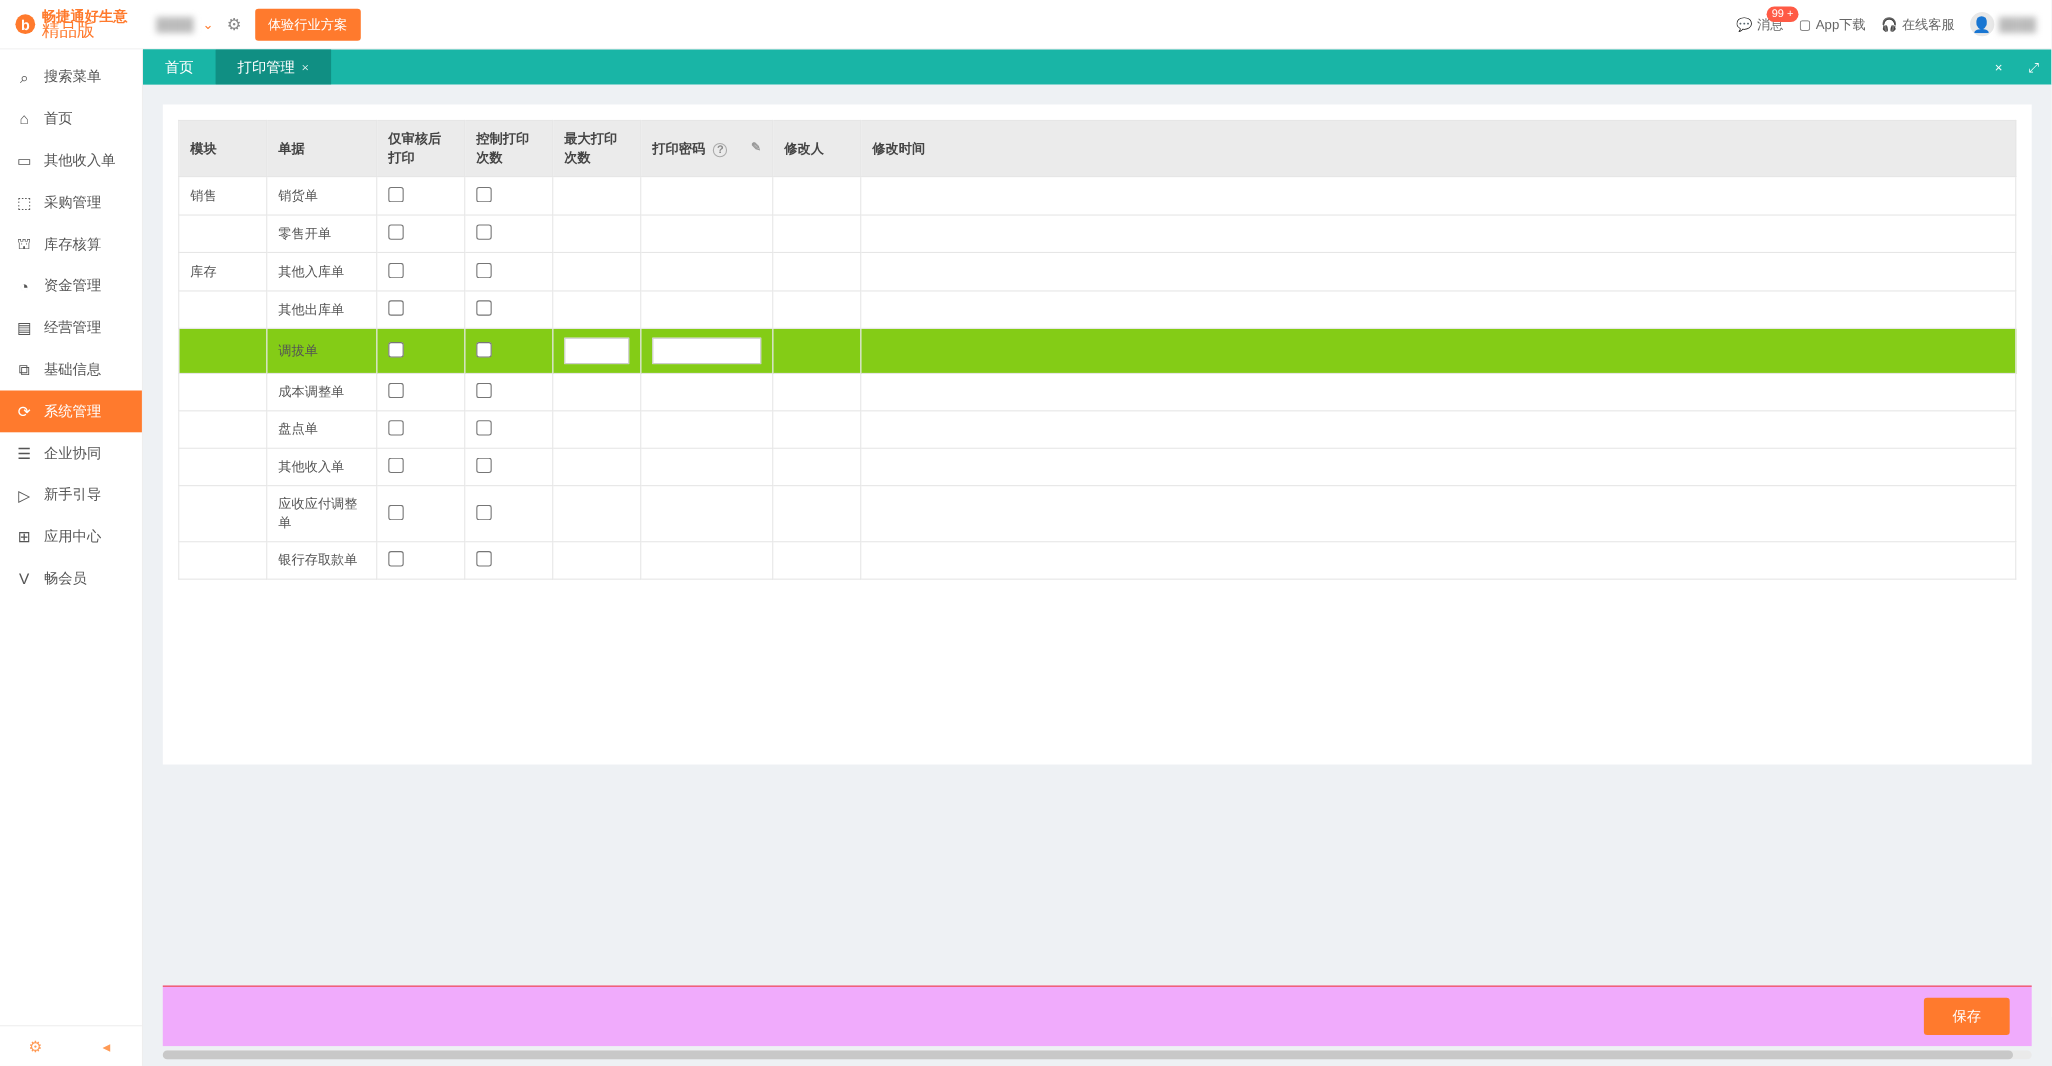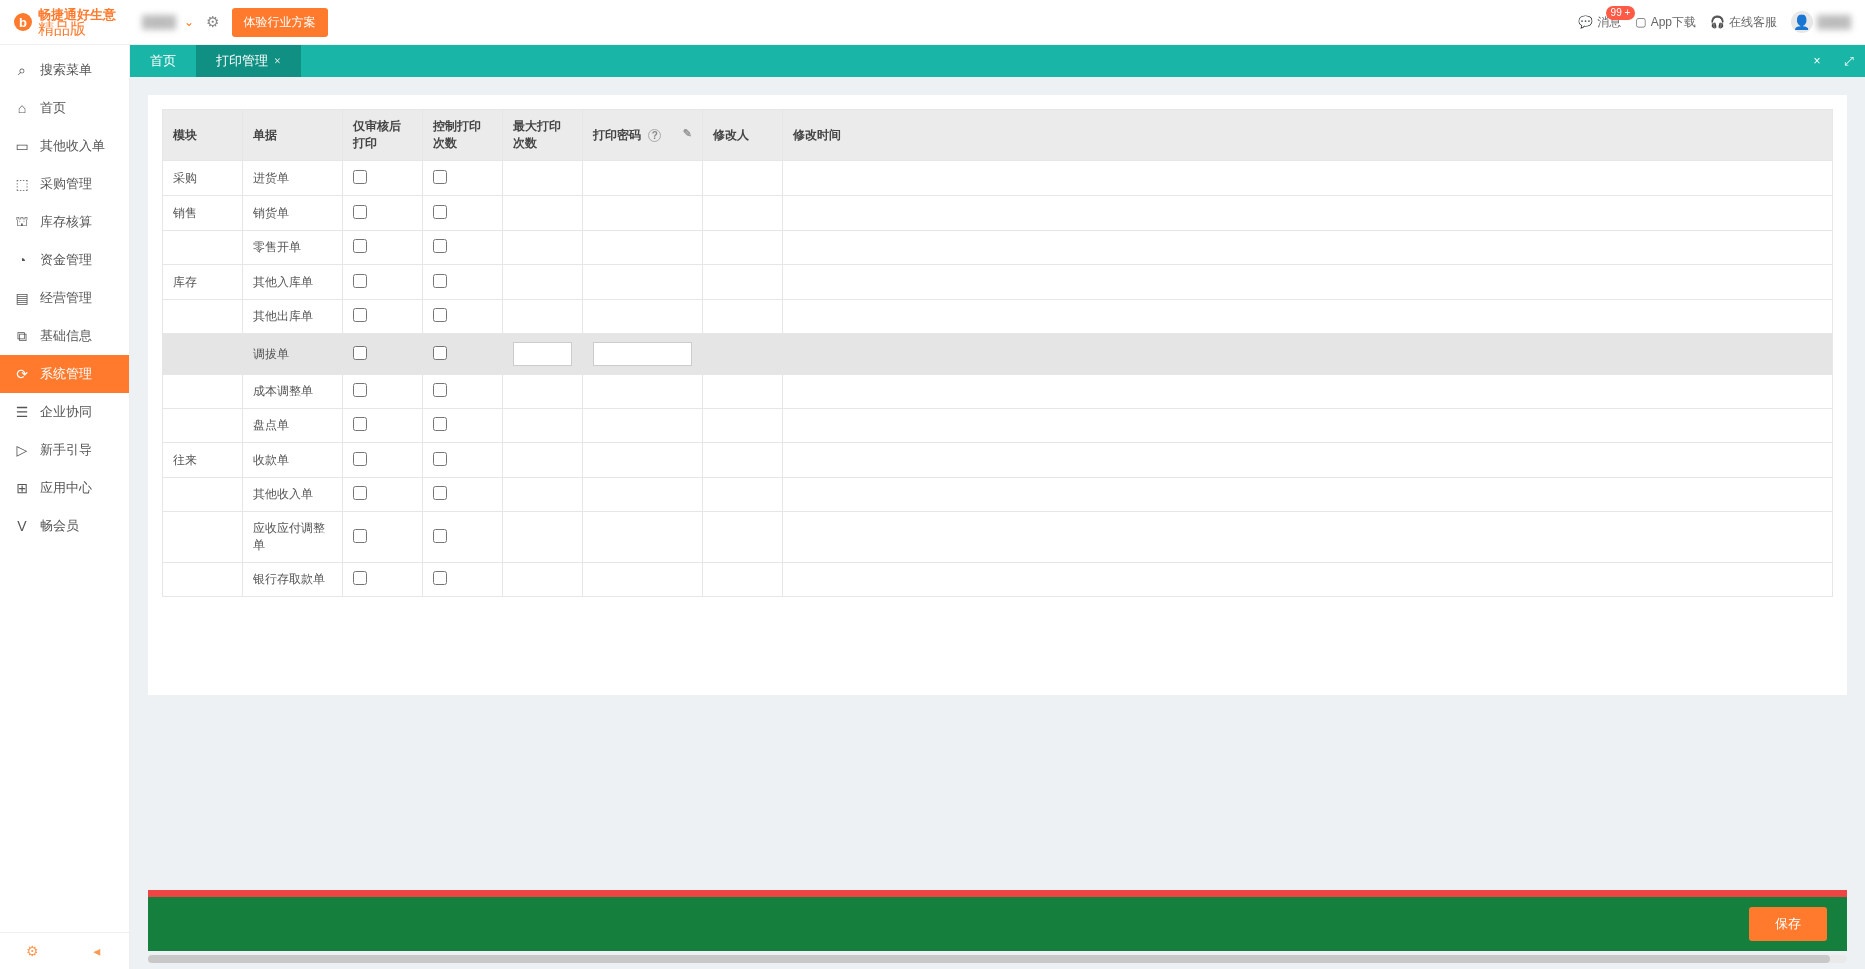--- a/index.html
+++ b/index.html
@@ -43,28 +43,28 @@
 .tab-ctrl { width: 32px; display: flex; align-items: center; justify-content: center; cursor: pointer; }
 
 .workspace { flex: 1; background: #eef1f4; padding: 18px; overflow: auto; min-height: 0; }
 .card { background: #fff; min-height: 600px; padding: 14px 14px 40px 14px; }
 
 
 table.grid { width: 100%; border-collapse: collapse; table-layout: fixed; }
 table.grid th, table.grid td { border: 1px solid #e6e6e6; padding: 8px 10px; text-align: left; font-size: 12px; vertical-align: middle; height: 32px; color:#555; }
 table.grid th { background: #ebebeb; font-weight: bold; color:#444; }
 table.grid td.module-cell { vertical-align: top; padding-top: 9px; }
-tr.hl td { background: #e5e5e5; }
+tr.hl td { background: #84cc16; }
 tr.hl td input[type=text] { width: 100%; border: 1px solid #ccc; height: 24px; background: #fff; padding: 0 4px; }
 input[type=checkbox] { width: 14px; height: 14px; }
 .help-icon { display:inline-block; border:1px solid #aaa; border-radius:50%; width:13px; height:13px; line-height:12px; text-align:center; font-size:10px; color:#888; margin-left:4px; }
 .edit-icon { float:right; color:#999; font-size:11px; }
 
 
-.footer-bar { background: #15803d; border-top: 7px solid #ef4444; padding: 10px 20px; display: flex; justify-content: flex-end; margin: 0 18px; }
+.footer-bar { background: #f0abfc; border-top: 1px solid #ef4444; padding: 10px 20px; display: flex; justify-content: flex-end; margin: 0 18px; }
 .save-btn { background: #ff7a2d; color: #fff; border: none; border-radius: 3px; padding: 8px 26px; font-size: 13px; cursor: pointer; }
 
 
 .bottom-scroll { height: 10px; margin: 4px 18px 4px 18px; }
 .bottom-scroll .track { height: 8px; background: #eaeaea; border-radius: 4px; position: relative; }
 .bottom-scroll .thumb { position: absolute; left: 0; top: 0; height: 8px; width: 99%; background: #c8c8c8; border-radius: 4px; }
 
 
 col.c1 { width: 80px; }
 col.c2 { width: 100px; }
@@ -217,30 +217,20 @@
                 <span>打印密码</span>
                 <span class="help-icon">?</span>
                 <span class="edit-icon">✎</span>
               </th>
               <th>修改人</th>
               <th>修改时间</th>
             </tr>
           </thead>
           <tbody id="grid-body">
               <tr>
-                <td class="module-cell">采购</td>
-                <td>进货单</td>
-                <td><input type="checkbox" style=""></td>
-                <td><input type="checkbox" style=""></td>
-                <td></td>
-                <td></td>
-                <td></td>
-                <td></td>
-              </tr>
-              <tr>
                 <td class="module-cell">销售</td>
                 <td>销货单</td>
                 <td><input type="checkbox" style=""></td>
                 <td><input type="checkbox" style=""></td>
                 <td></td>
                 <td></td>
                 <td></td>
                 <td></td>
               </tr>
               <tr>
@@ -289,30 +279,20 @@
                 <td><input type="checkbox" style=""></td>
                 <td><input type="checkbox" style=""></td>
                 <td></td>
                 <td></td>
                 <td></td>
                 <td></td>
               </tr>
               <tr>
                 <td class="module-cell"></td>
                 <td>盘点单</td>
-                <td><input type="checkbox" style=""></td>
-                <td><input type="checkbox" style=""></td>
-                <td></td>
-                <td></td>
-                <td></td>
-                <td></td>
-              </tr>
-              <tr>
-                <td class="module-cell">往来</td>
-                <td>收款单</td>
                 <td><input type="checkbox" style=""></td>
                 <td><input type="checkbox" style=""></td>
                 <td></td>
                 <td></td>
                 <td></td>
                 <td></td>
               </tr>
               <tr>
                 <td class="module-cell"></td>
                 <td>其他收入单</td>

